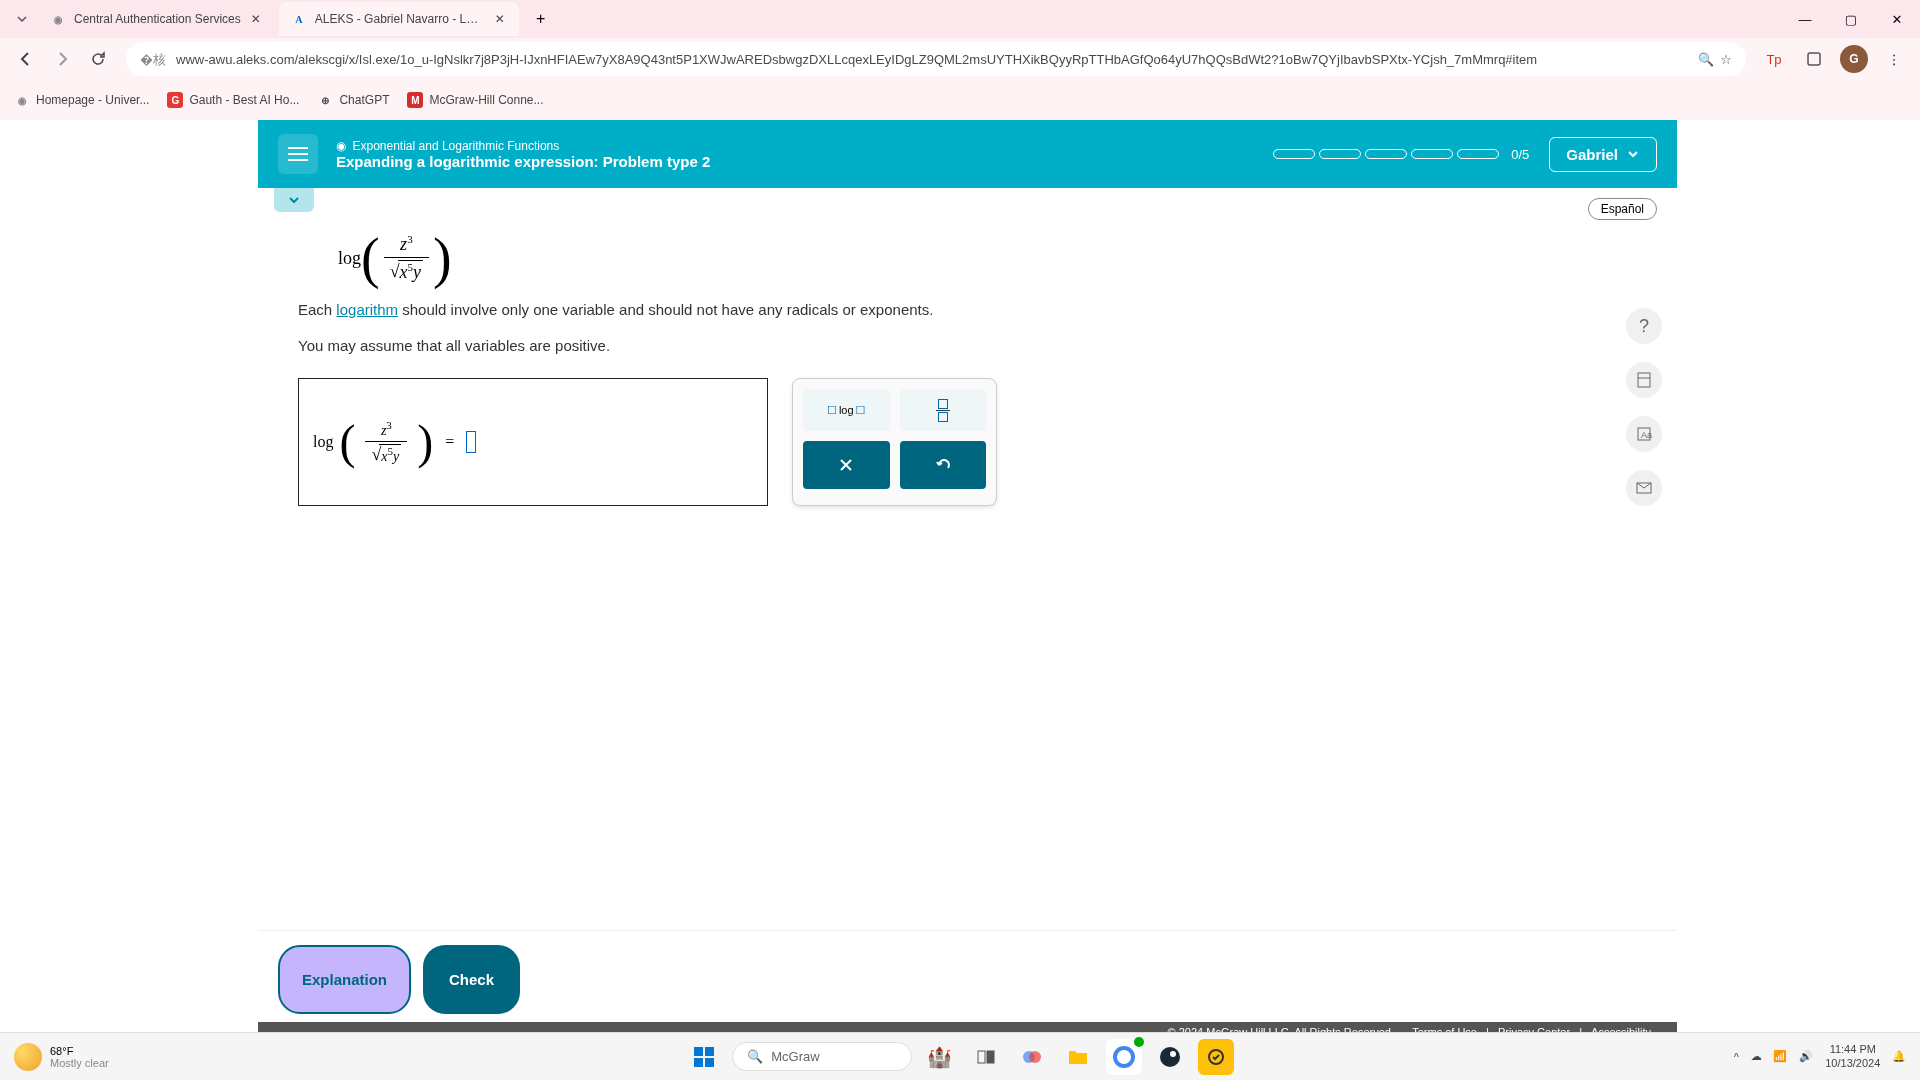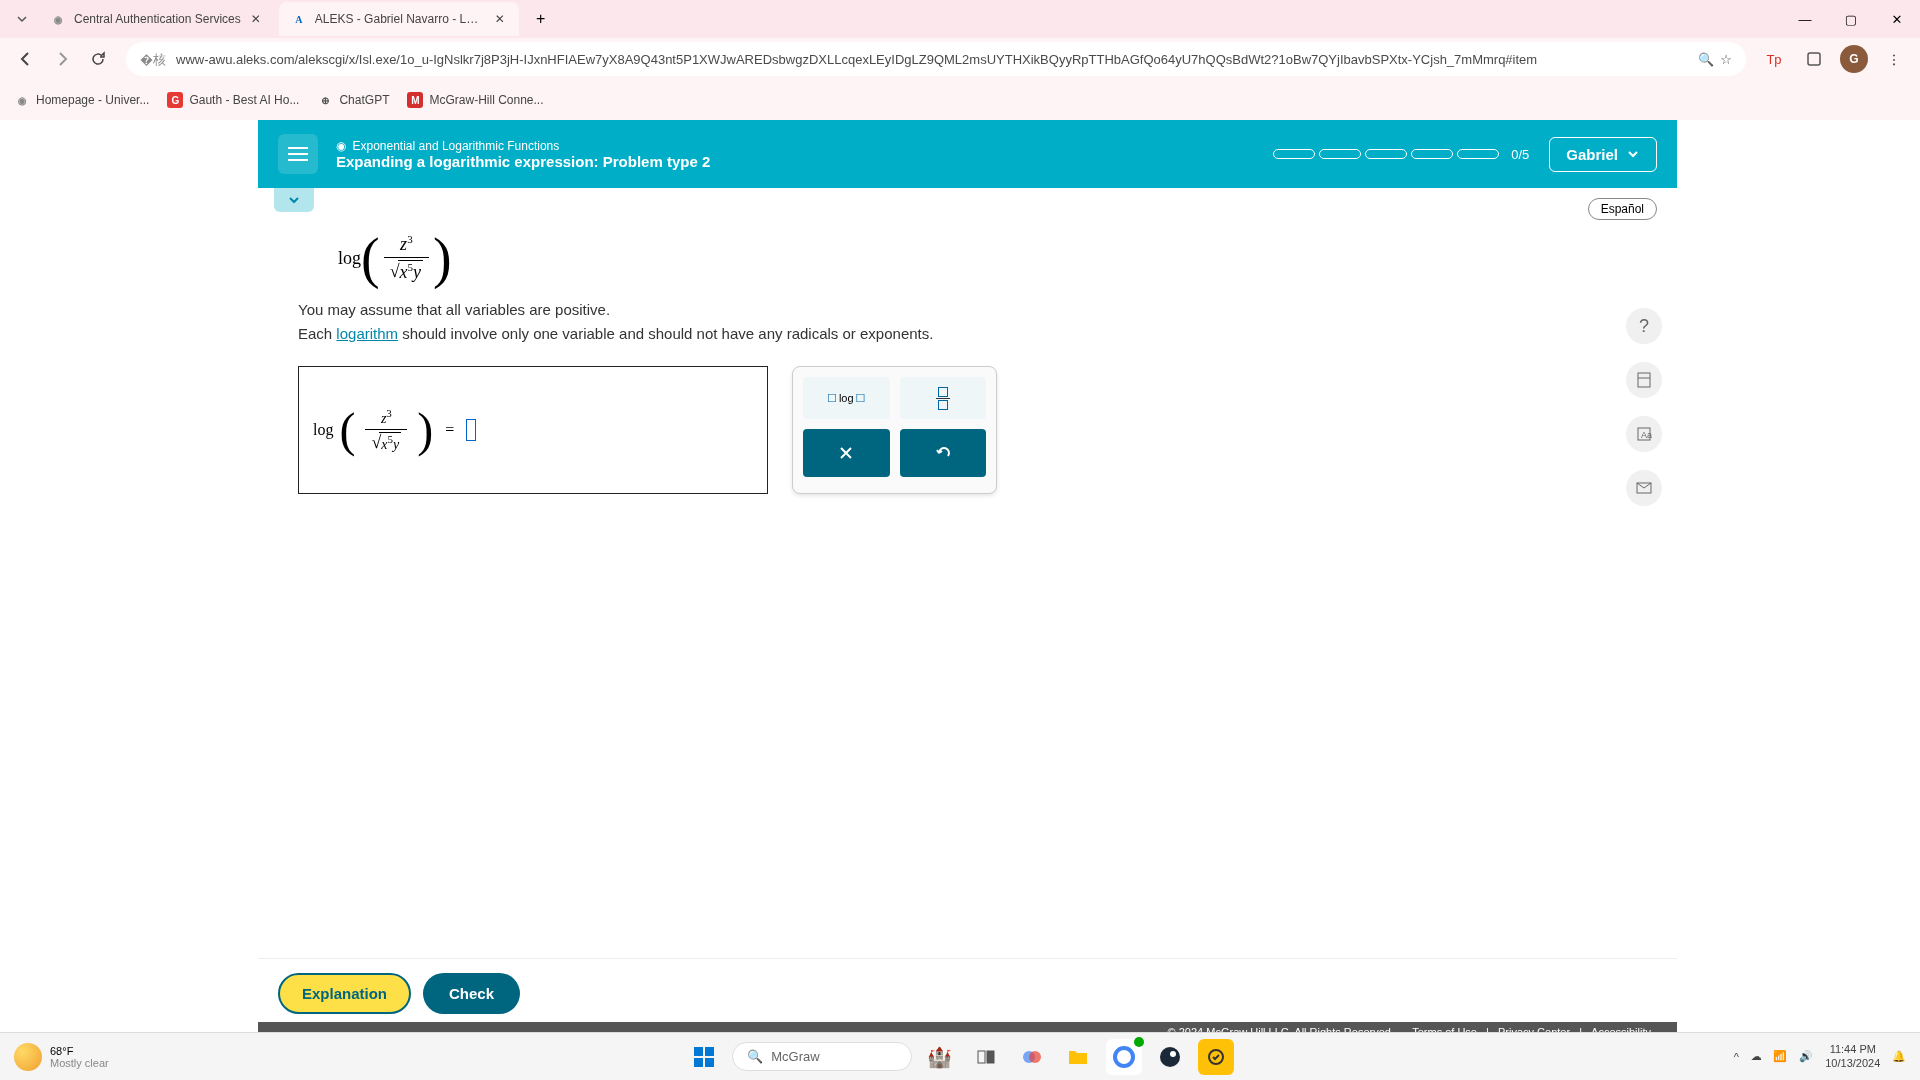--- a/index.html
+++ b/index.html
@@ -73,21 +73,21 @@
 .tool-btn { width: 88px; height: 42px; background: #eef6f8; border-radius: 4px; display: flex; align-items: center; justify-content: center; font-size: 13px; }
 .tool-btn.action { background: #006680; color: #fff; height: 48px; }
 .mini-frac { display: flex; flex-direction: column; align-items: center; font-size: 10px; }
 .mini-frac-box { width: 10px; height: 10px; border: 1px solid #0066aa; }
 .mini-frac-line { width: 14px; height: 1px; background: #333; margin: 1px 0; }
 
 .side-icons { position: absolute; right: 15px; top: 120px; display: flex; flex-direction: column; gap: 18px; }
 .side-icon { width: 36px; height: 36px; border-radius: 18px; background: #f0f0f0; display: flex; align-items: center; justify-content: center; color: #666; font-size: 18px; }
 
 .aleks-footer-bar { position: absolute; bottom: 52px; left: 258px; width: 1419px; background: #fff; padding: 14px 20px; display: flex; gap: 12px; border-top: 1px solid #eee; }
-.btn-explanation { border: 2px solid #006680; color: #006680; background: #fde047; border-radius: 22px; padding: 10px 22px; font-size: 15px; font-weight: bold; }
+.btn-explanation { border: 2px solid #006680; color: #006680; background: #c4b5fd; border-radius: 22px; padding: 24px 22px; font-size: 15px; font-weight: bold; }
 .btn-check { background: #006680; color: #fff; border-radius: 22px; padding: 10px 26px; font-size: 15px; font-weight: bold; border: none; }
 
 .copyright-bar { position: absolute; bottom: 38px; left: 258px; width: 1419px; background: #555; color: #fff; font-size: 11px; padding: 4px 20px; text-align: right; }
 .copyright-bar a { color: #fff; text-decoration: none; margin: 0 6px; }
 
 
 .taskbar { position: absolute; bottom: 0; left: 0; right: 0; height: 48px; background: #f5f5f5; display: flex; align-items: center; padding: 0 14px; border-top: 1px solid #ddd; }
 .weather { display: flex; align-items: center; gap: 8px; font-size: 11px; }
 .weather-icon { width: 28px; height: 28px; background: radial-gradient(circle at 30% 30%, #ffd966, #f0a030); border-radius: 14px; }
 .taskbar-center { position: absolute; left: 50%; transform: translateX(-50%); display: flex; align-items: center; gap: 10px; }
@@ -231,24 +231,24 @@
           <span class="frac-line"></span>
           <span class="frac-bot">
               <span class="sqrt-sym">√</span>
               <span class="sqrt-content"><i>x</i><span class="sup">5</span><i>y</i></span>
             </span>
         </span>
         <span class="big-paren">)</span>
       </span>
     </div>
 
-    <p class="instruction" style="margin-top:12px">You may assume that all variables are positive.</p>
     <p class="instruction">
       <span>Each </span><a class="link-text">logarithm</a><span> should involve only one variable and should not have any radicals or exponents.</span>
     </p>
+    <p class="instruction" style="margin-top:12px">You may assume that all variables are positive.</p>
 
     <div class="answer-area">
       <div class="answer-box">
         <span class="answer-expr">
           <span>log</span>
           <span class="big-paren" style="font-size:48px">(</span>
           <span class="frac">
             <span class="frac-top" style="font-size:14px"><i>z</i><span class="sup">3</span></span>
             <span class="frac-line"></span>
             <span class="frac-bot" style="font-size:14px">

